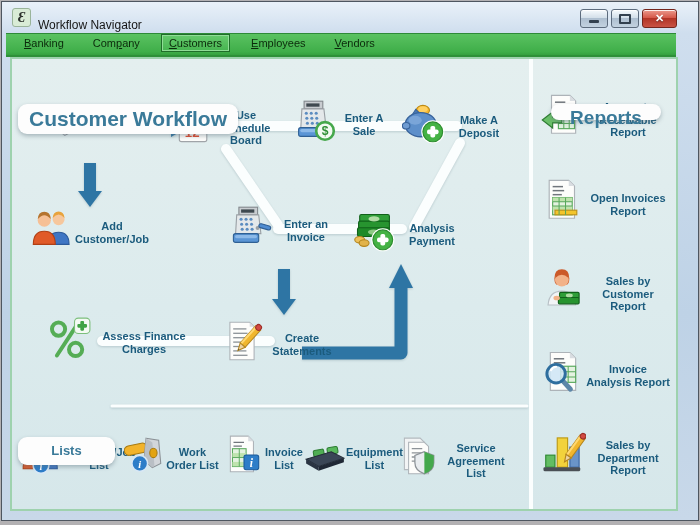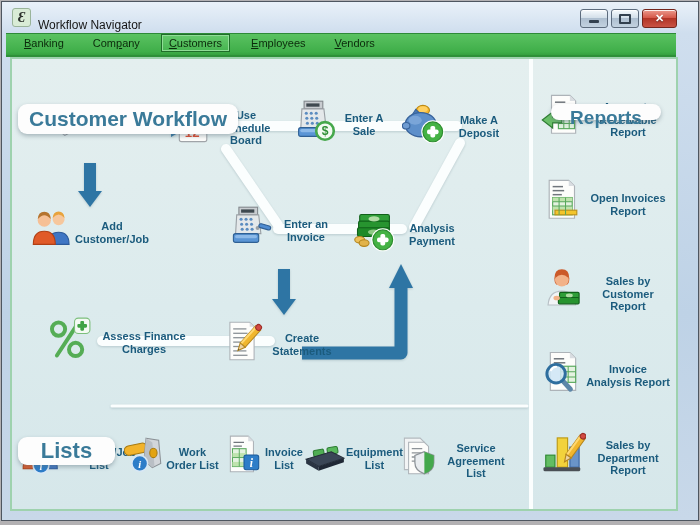--- a/index.html
+++ b/index.html
@@ -31,21 +31,21 @@
     box-shadow:inset 0 0 0 1px #8fdd96;}
   .tab u{text-underline-offset:1px;}
   
   .content{position:absolute;left:8px;top:55px;width:668px;height:454px;box-sizing:border-box;
     border:2px solid #9ed2ae;background:linear-gradient(180deg,#e4efef 0%,#dcebed 55%,#d6e7ea 100%);overflow:hidden;}
   .divider{position:absolute;left:517px;top:0;width:4px;height:450px;background:#fbfefe;z-index:1;}
   .pill{position:absolute;background:#fdfdfd;border-radius:9px;box-shadow:0 2px 4px rgba(90,110,122,.45);
     color:#3a7a99;font-weight:bold;text-align:center;z-index:3;margin-top:44px;}
   .pill.workflow{left:6px;top:1px;width:220px;height:30px;font-size:21px;line-height:30px;}
   .pill.reports{left:539px;top:1px;width:110px;height:16px;font-size:19px;line-height:28px;}
-  .pill.lists{left:6px;top:334px;width:97px;height:28px;font-size:22px;line-height:28px;}
+  .pill.lists{left:6px;top:334px;width:97px;height:28px;font-size:13px;line-height:28px;}
   .conn-svg{position:absolute;left:0;top:0;z-index:1;pointer-events:none;
     filter:drop-shadow(0 1px 1px rgba(115,140,150,.35));}
   .node{position:absolute;display:flex;flex-direction:row;align-items:center;z-index:2;cursor:pointer;}
   .node .nicon{display:block;}
   .node svg{display:block;}
   .nlabel{font-weight:bold;font-size:11px;color:#1b5b7d;text-align:center;line-height:1.15;margin-top:8px;}
   .i44 svg{width:44px;height:44px;} .i42 svg{width:42px;height:42px;} .i46 svg{width:46px;height:46px;}
 </style>
 </head>
 <body>

